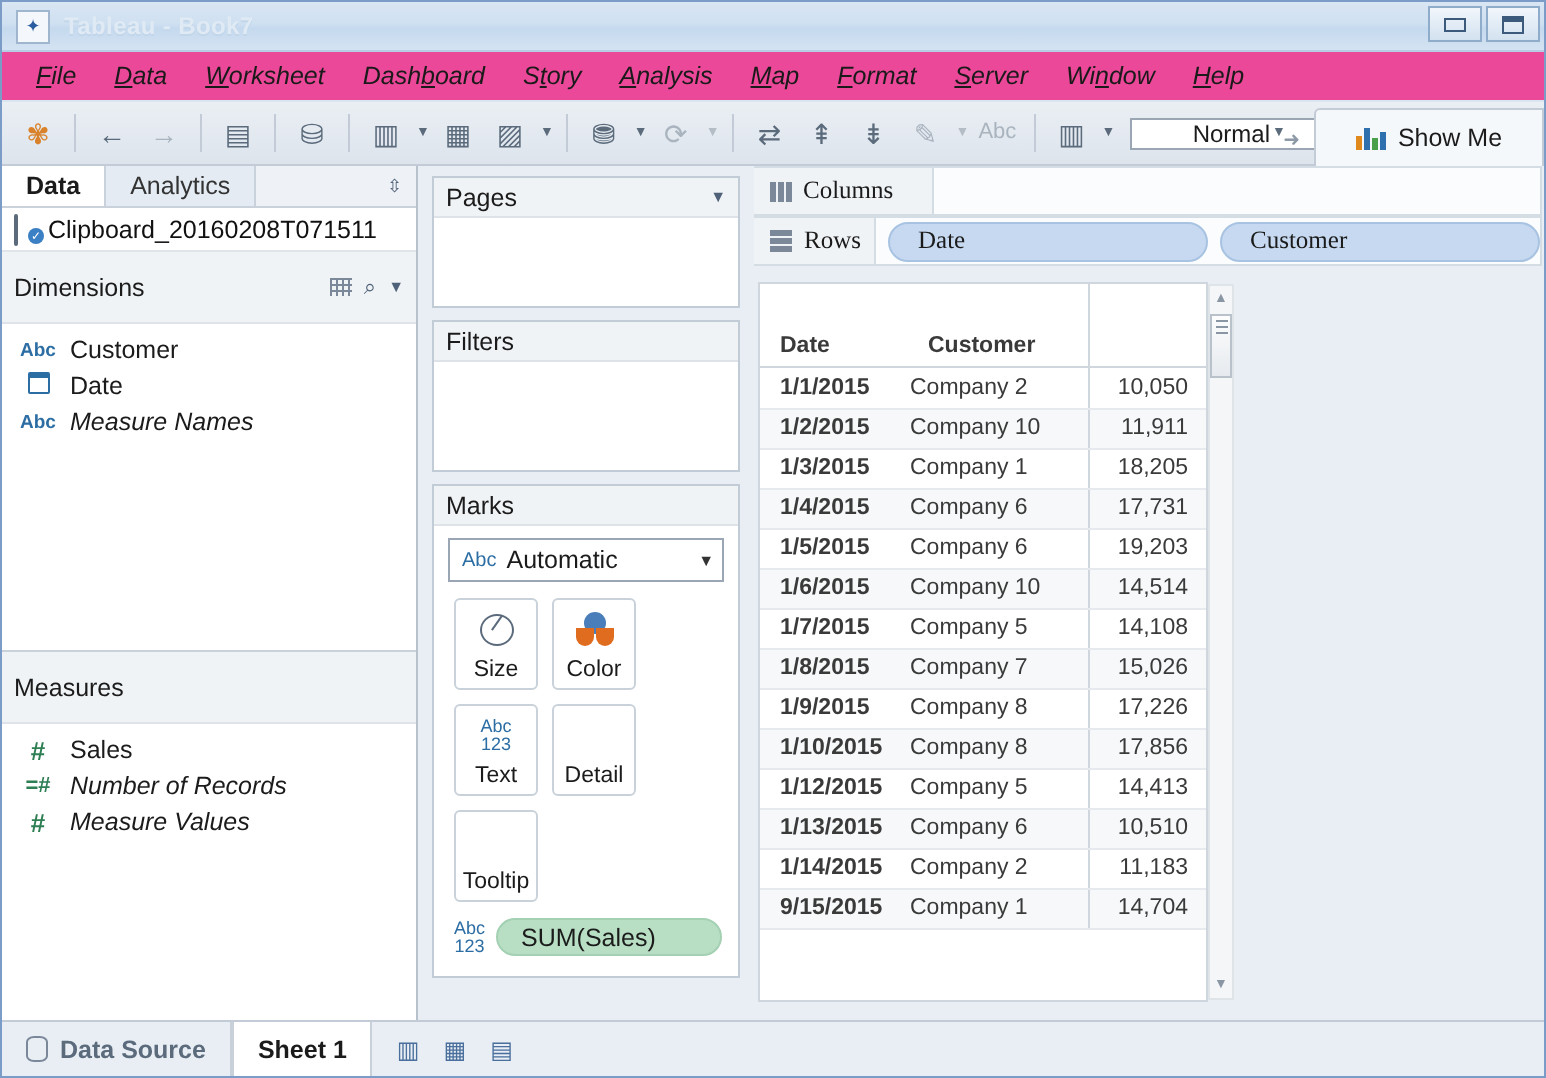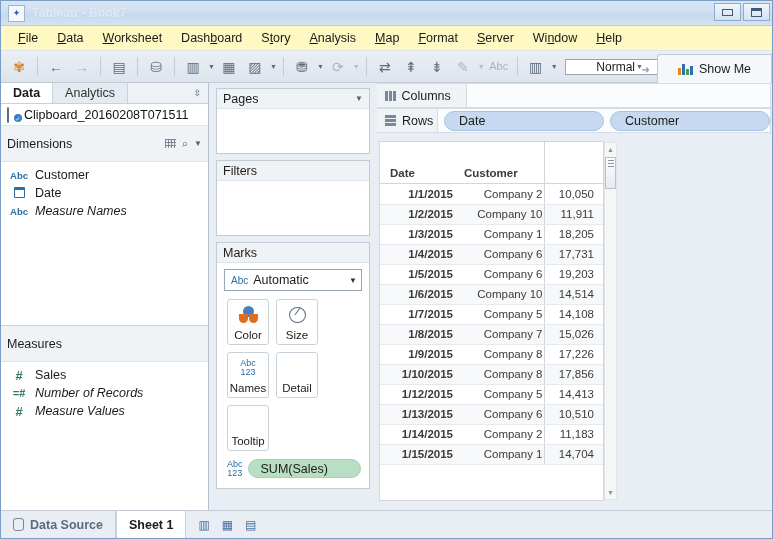--- a/index.html
+++ b/index.html
@@ -43,23 +43,23 @@
     width: 27px; height: 18px; border: 1px solid #8fadcb;
     background: linear-gradient(to bottom,#f1f6fb,#d3e2f0);
     display: flex; align-items: center; justify-content: center;
   }
   .winbtn i { display:block; border:1px solid #3b5a7c; width:11px; height:7px; }
   .winbtn.max i { width:11px; height:9px; border-top-width:3px; }
 
   
   .menubar {
     position: absolute; left: 0; top: 25px; width: 771px; height: 25px;
-    background: #fef9c3; display: flex; align-items: center;
+    background: #ec4899; display: flex; align-items: center;
     border-bottom: 1px solid #dbe5ef;
-    padding-left: 8px; gap: 1px;
+    padding-left: 8px; gap: 1px; font-style: italic;
   }
   .menu-item {
     padding: 3px 9px; font-size: 12.5px; color: #1a1a1a; cursor: default;
   }
   .menu-item u { text-decoration: underline; }
 
   
   .toolbar {
     position: absolute; left: 0; top: 50px; width: 771px; height: 32px;
     background: linear-gradient(to bottom,#eaeff4,#dde4ec);
@@ -164,21 +164,21 @@
   .sizeglyph:after { content:""; position:absolute; left:7px; top:-1px; width:1.4px;height:9px;background:#5b6b7c;transform:rotate(35deg);}
   .abc123 { font-size:9px; line-height:9px; color:#2c6ea4; text-align:center; }
   .pillrow { display:flex; align-items:center; gap:5px; padding: 4px 8px 10px 10px; }
   .pill-green {
     background:#b8dfc4; border:1px solid #a4d0b3; border-radius: 10px;
     height: 19px; padding: 0 12px; display:flex; align-items:center; font-size: 12.5px; flex:1;
   }
 
   
   .ws { position: absolute; left: 376px; top: 82px; right: 1px; bottom: 29px; background:#e8eef4; }
-  .shelf-row { display:flex; height: 25px; }
+  .shelf-row { display:flex; height: 25px; font-family: Liberation Serif, serif; }
   .shelf-label {
     width: 90px; height: 25px; background:#f0f3f6; border:1px solid #d4dce4; border-left:none;
     display:flex; align-items:center; gap:6px; padding-left:8px; font-size:12.5px;
   }
   .shelf-drop { flex:1; height:25px; background:#fbfcfd; border:1px solid #d4dce4; border-left:none; display:flex; align-items:center; gap:6px; padding-left:6px;}
   .pill-blue {
     background:#c6d9f0; border:1px solid #a8c3e2; border-radius: 11px;
     height:20px; padding: 0 14px; display:flex; align-items:center; font-size:12.5px;
     min-width: 160px;
   }
@@ -189,21 +189,21 @@
 
   .viz {
     position: absolute; left: 2px; top: 58px; width: 225px; bottom: 8px;
     background: #ffffff; border: 1px solid #cfd6dd;
   }
   .viz-head { height: 42px; position: relative; border-bottom:1px solid #cfd6dd;}
   .viz-head .colsep { position:absolute; left:164px; top:0; bottom:0; width:1px; background:#cfd6dd;}
   .hdr-date { position:absolute; left:10px; bottom:4px; font-size:11.5px; font-weight:bold; color:#3a3a3a;}
   .hdr-cust { position:absolute; left:84px; bottom:4px; font-size:11.5px; font-weight:bold; color:#3a3a3a;}
   table.datatbl { width: 100%; border-collapse: collapse; table-layout: fixed; }
-  table.datatbl td { height: 20px; font-size: 11.5px; color: #3a3a3a; border-bottom: 1px solid #e6eaee; text-align: right; }
+  table.datatbl td { height: 20px; font-size: 11.5px; color: #3a3a3a; border-bottom: 1px solid #e6eaee; }
   table.datatbl tr:nth-child(even) td { background: #f7f8f9; }
   td.c-date { width: 74px; padding-left: 10px; font-weight: bold; }
   td.c-cust { width: 90px; }
   td.c-val  { text-align: right; padding-right: 9px; border-left: 1px solid #cfd6dd; }
 
   .vscroll {
     position:absolute; right: -14px; top: 0px; width: 13px; bottom: 0;
     background:#f4f6f8; border:1px solid #dfe4e9;
   }
   .vs-arrow { height:13px; display:flex; align-items:center; justify-content:center; color:#8a96a3; font-size:7px;}
@@ -395,39 +395,39 @@
       <div class="card-body">
         <div class="marks-select">
           <span class="abc">Abc</span>
           <span>Automatic</span>
           <span class="dd">▼</span>
         </div>
 
         <div class="markbtns">
           <div class="mbtn">
             <span class="gl">
+                <span class="sizeglyph"></span>
+              </span>
+            <span>Size</span>
+          </div>
+          <div class="mbtn">
+            <span class="gl">
               <span class="colorglyph">
                   <span class="b"></span>
                   <span class="o1"></span>
                   <span class="o2"></span>
                 </span>
             </span>
             <span>Color</span>
           </div>
           <div class="mbtn">
             <span class="gl">
-                <span class="sizeglyph"></span>
-              </span>
-            <span>Size</span>
-          </div>
-          <div class="mbtn">
-            <span class="gl">
               <span class="abc123">Abc<br>123</span>
             </span>
-            <span>Names</span>
+            <span>Text</span>
           </div>
           <div class="mbtn">
             <span class="gl"></span>
             <span>Detail</span>
           </div>
           <div class="mbtn">
             <span class="gl"></span>
             <span>Tooltip</span>
           </div>
         </div>
@@ -542,21 +542,21 @@
               <td class="c-date">1/13/2015</td>
               <td class="c-cust">Company 6</td>
               <td class="c-val">10,510</td>
             </tr>
             <tr>
               <td class="c-date">1/14/2015</td>
               <td class="c-cust">Company 2</td>
               <td class="c-val">11,183</td>
             </tr>
             <tr>
-              <td class="c-date">1/15/2015</td>
+              <td class="c-date">9/15/2015</td>
               <td class="c-cust">Company 1</td>
               <td class="c-val">14,704</td>
             </tr>
           </tbody>
       </table>
 
       <div class="vscroll">
         <div class="vs-arrow">▲</div>
         <div class="vs-thumb">
             <i></i>

